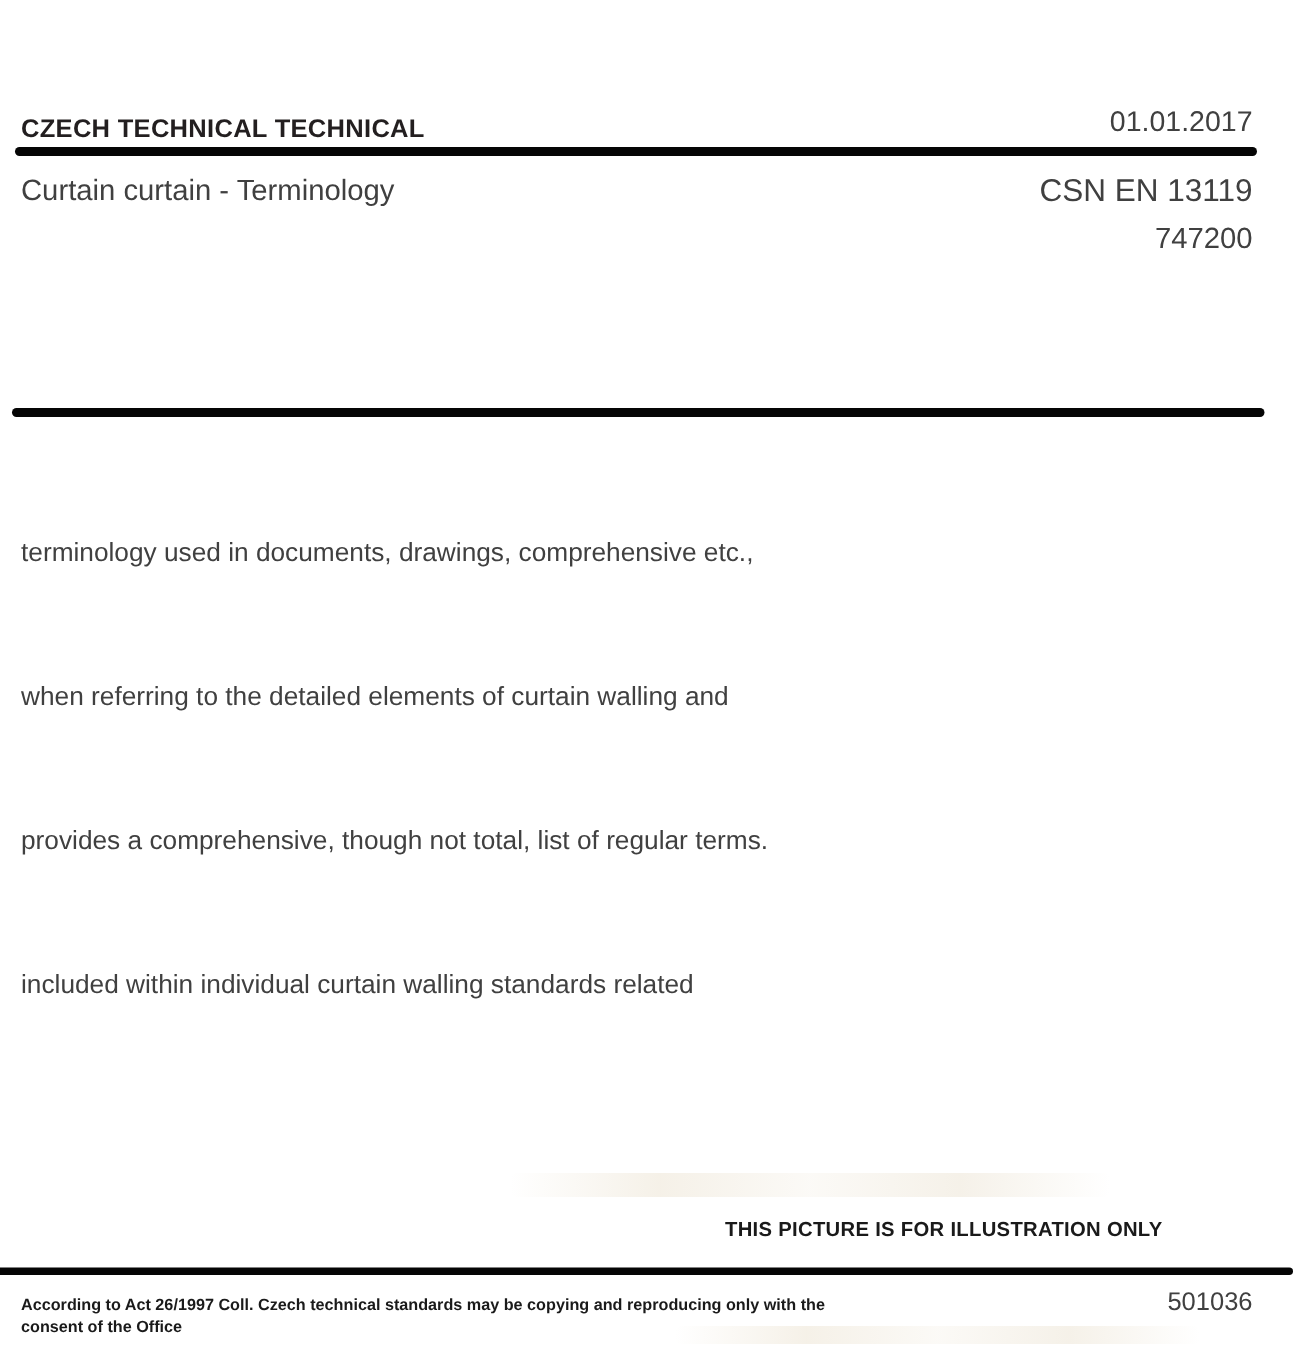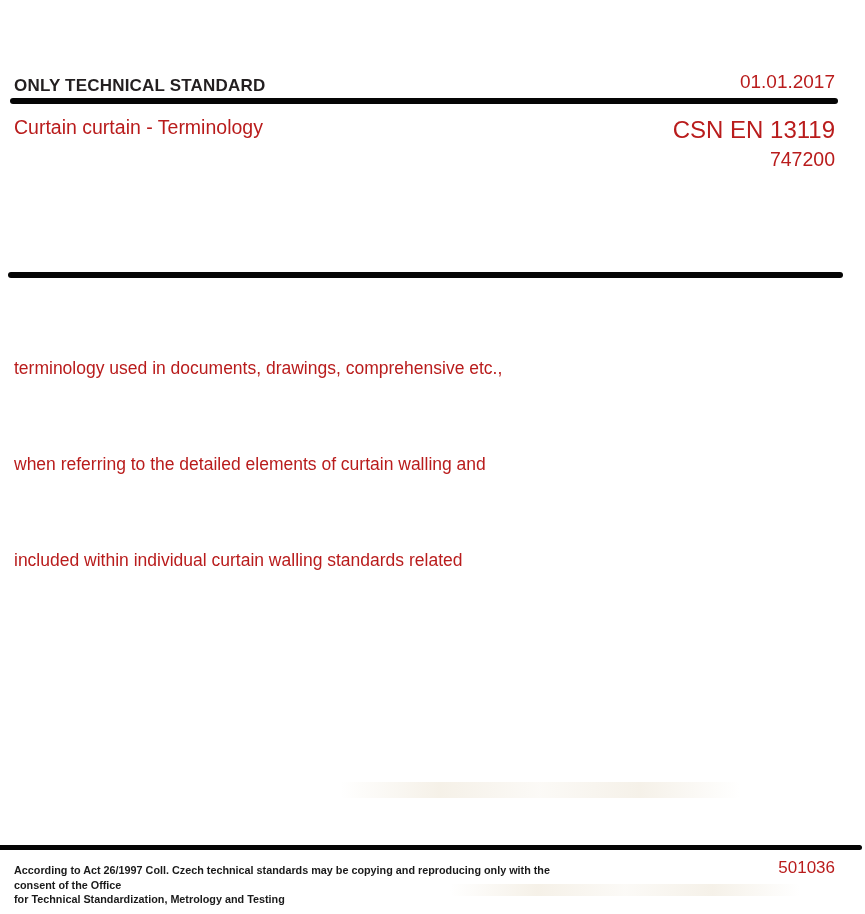--- a/index.html
+++ b/index.html
@@ -8,21 +8,21 @@
     background: #ffffff;
     font-family: "Liberation Sans", sans-serif;
   }
   .page {
     position: relative;
     width: 865px;
     height: 914px;
     background: #ffffff;
     overflow: hidden;
   }
-  .teal { color: #b91c1c; }
+  .teal { color: #404040; }
 
   .std-title {
     position: absolute;
     left: 14px;
     top: 76px;
     font-size: 17px;
     font-weight: bold;
     color: #231f20;
     letter-spacing: 0.2px;
     white-space: nowrap;
@@ -47,21 +47,21 @@
     position: absolute;
     left: 14px;
     top: 116px;
     font-size: 19.5px;
     white-space: nowrap;
   }
   .std-number {
     position: absolute;
     right: 30px;
     top: 116px;
-    font-size: 24px;
+    font-size: 21px;
     text-align: center;
     white-space: nowrap;
   }
   .class-code {
     position: absolute;
     right: 30px;
     top: 148px;
     font-size: 19.5px;
     text-align: center;
     white-space: nowrap;
@@ -113,47 +113,48 @@
     top: 858px;
     font-size: 17px;
     white-space: nowrap;
   }
 </style>
 </head>
 <body>
 
 <div class="page">
 
-  <div class="std-title">ONLY TECHNICAL STANDARD</div>
+  <div class="std-title">CZECH TECHNICAL TECHNICAL</div>
   <div class="date teal">01.01.2017</div>
 
   <div class="rule rule-header"></div>
 
   <div class="doc-subtitle teal">Curtain curtain - Terminology</div>
   <div class="std-number teal">CSN EN 13119</div>
   <div class="class-code teal">747200</div>
 
   <div class="rule rule-divider"></div>
 
   <div class="abstract teal">
     <div>terminology used in documents, drawings, comprehensive etc.,</div>
     <div>when referring to the detailed elements of curtain walling and</div>
+    <div>provides a comprehensive, though not total, list of regular terms.</div>
     <div>included within individual curtain walling standards related</div>
     
     
     
   </div>
 
   <div class="smudge smudge-1"></div>
 
+  <div class="illustration-note">THIS PICTURE IS FOR ILLUSTRATION ONLY</div>
 
   <div class="rule rule-footer"></div>
 
   <div class="footer-legal">
     <div>According to Act 26/1997 Coll. Czech technical standards may be copying and reproducing only with the consent of the Office</div>
-    <div>for Technical Standardization, Metrology and Testing</div>
   </div>
 
   <div class="doc-id teal">501036</div>
 
   <div class="smudge smudge-2"></div>
 
 </div>
 
 </body></html>

